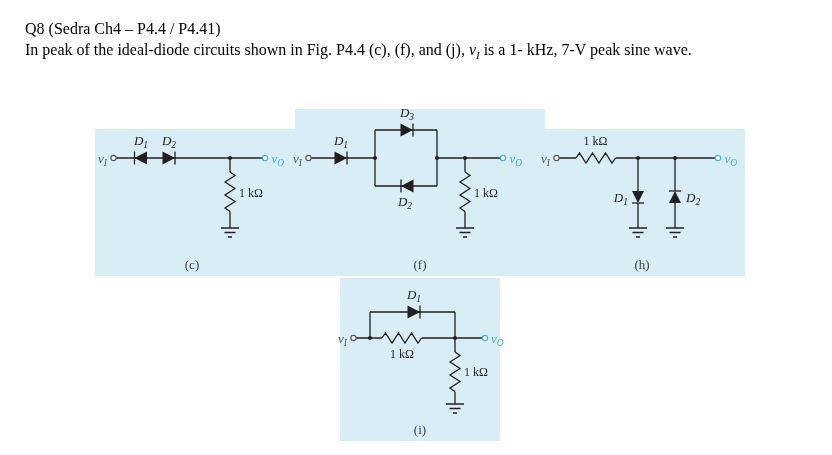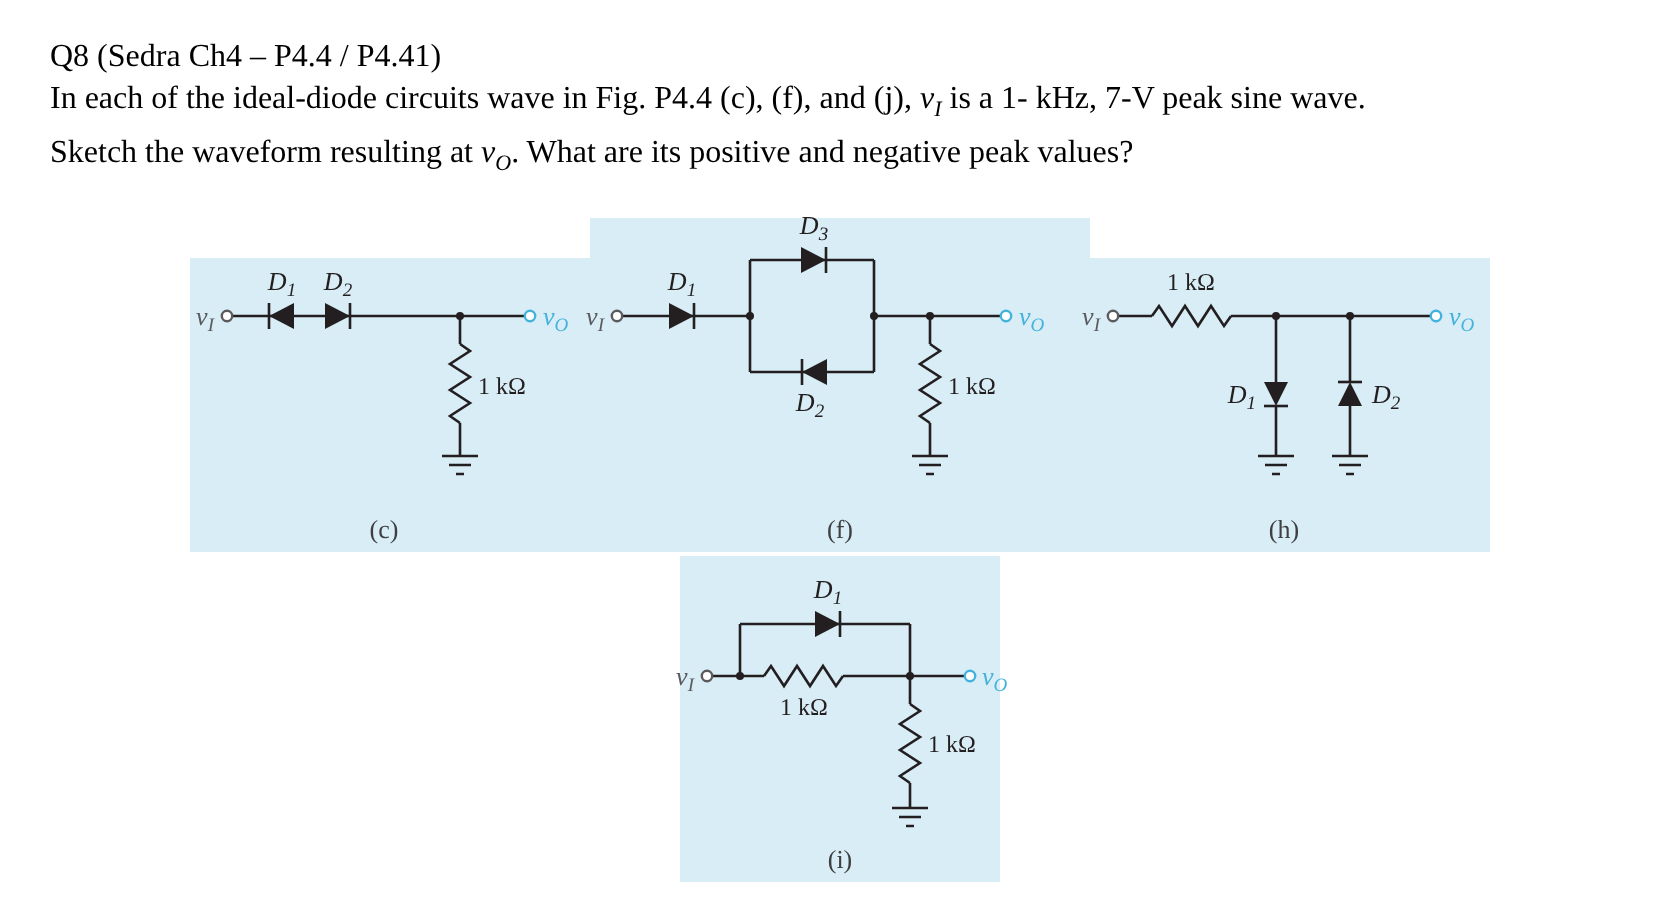--- a/index.html
+++ b/index.html
@@ -25,22 +25,21 @@
   .node { fill:var(--wire,#231f20); }
   .panel { fill:var(--panel,#d8edf6); }
 </style>
 </head>
 <body>
 
 <div class="page">
 
   <div class="question">
     <div class="q-line"><span>Q8 (Sedra Ch4 – P4.4 / P4.41)</span></div>
-    <div class="q-line"><span>In each of the ideal-diode circuits wave in Fig. P4.4 (c), (f), and (j), </span><i><span>v</span><sub>I</sub></i><span> is a 1- kHz, 7-V peak sine wave.</span></div>
-    <div class="q-line"><span>Sketch the waveform resulting at </span><i><span>v</span><sub>O</sub></i><span>. What are its positive and negative peak values?</span></div>
+    <div class="q-line"><span>In peak of the ideal-diode circuits shown in Fig. P4.4 (c), (f), and (j), </span><i><span>v</span><sub>I</sub></i><span> is a 1- kHz, 7-V peak sine wave.</span></div>
   </div>
 
   <svg class="fig" width="832" height="455" viewBox="0 0 832 455">
 
     <rect class="panel" x="95" y="129" width="200" height="147"></rect>
     <rect class="panel" x="295" y="109" width="250" height="167"></rect>
     <rect class="panel" x="545" y="129" width="200" height="147"></rect>
     <rect class="panel" x="340" y="278" width="160" height="163"></rect>
 
     <g>

